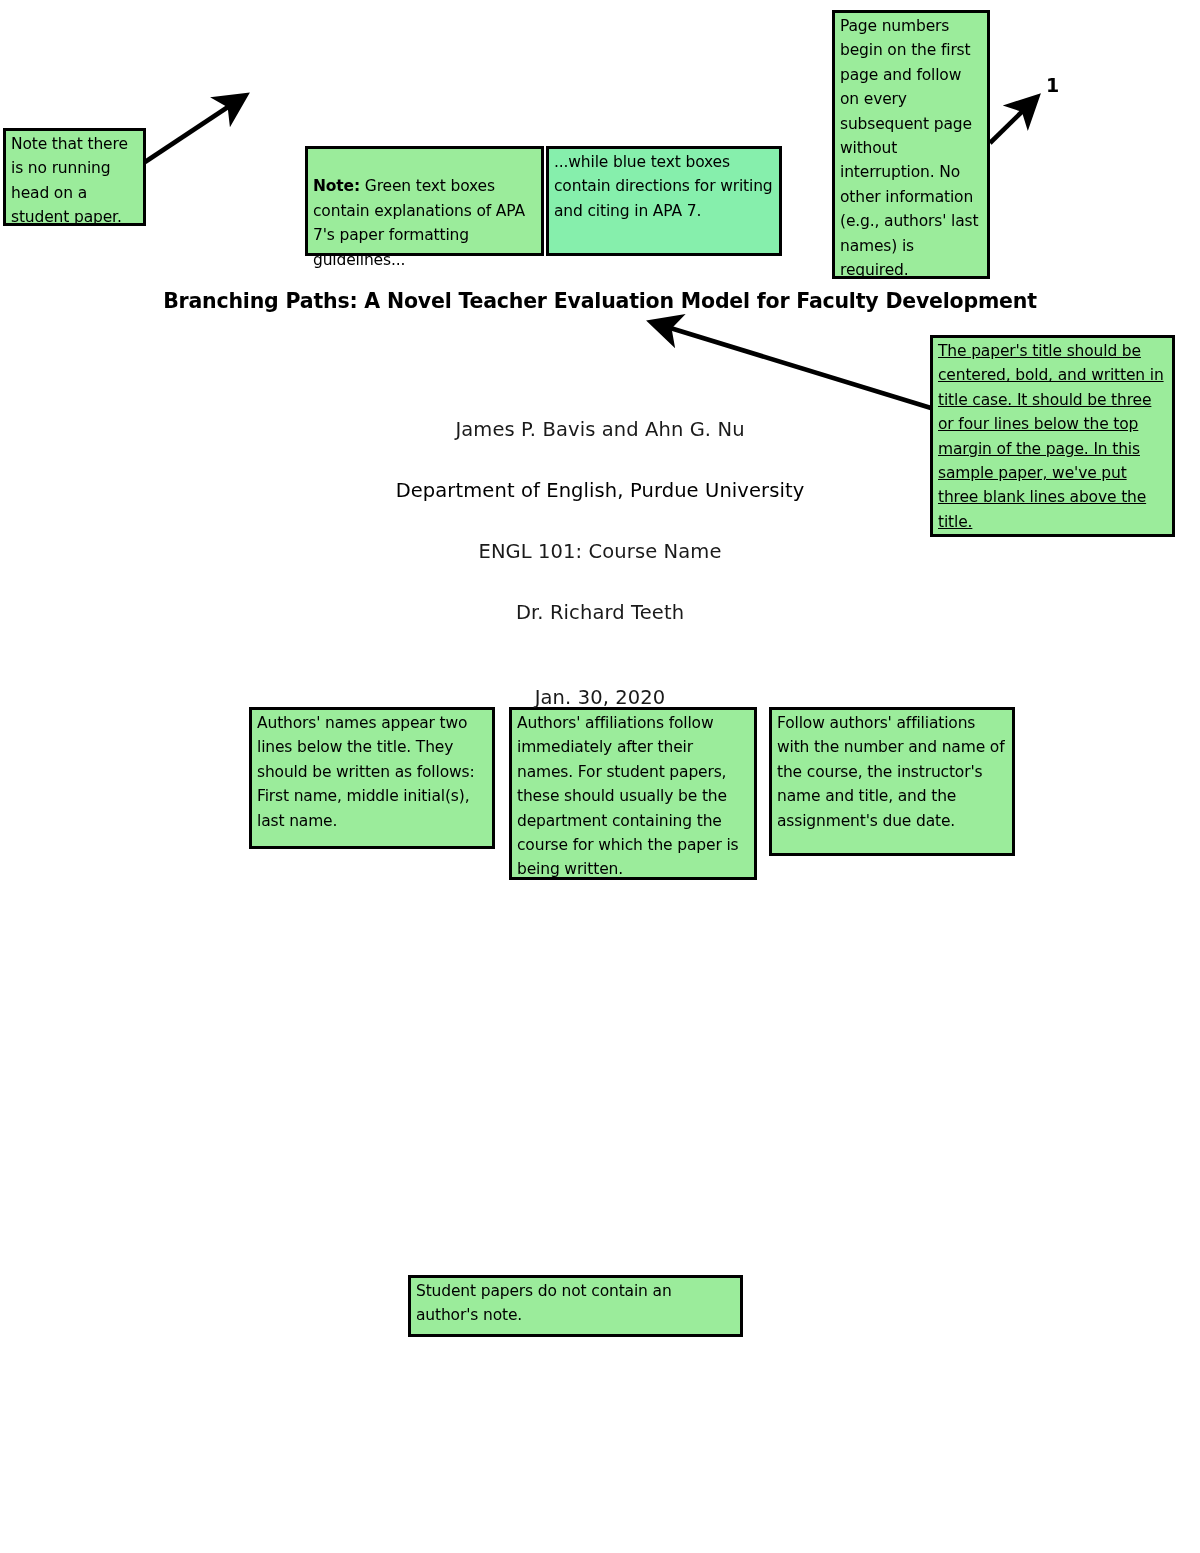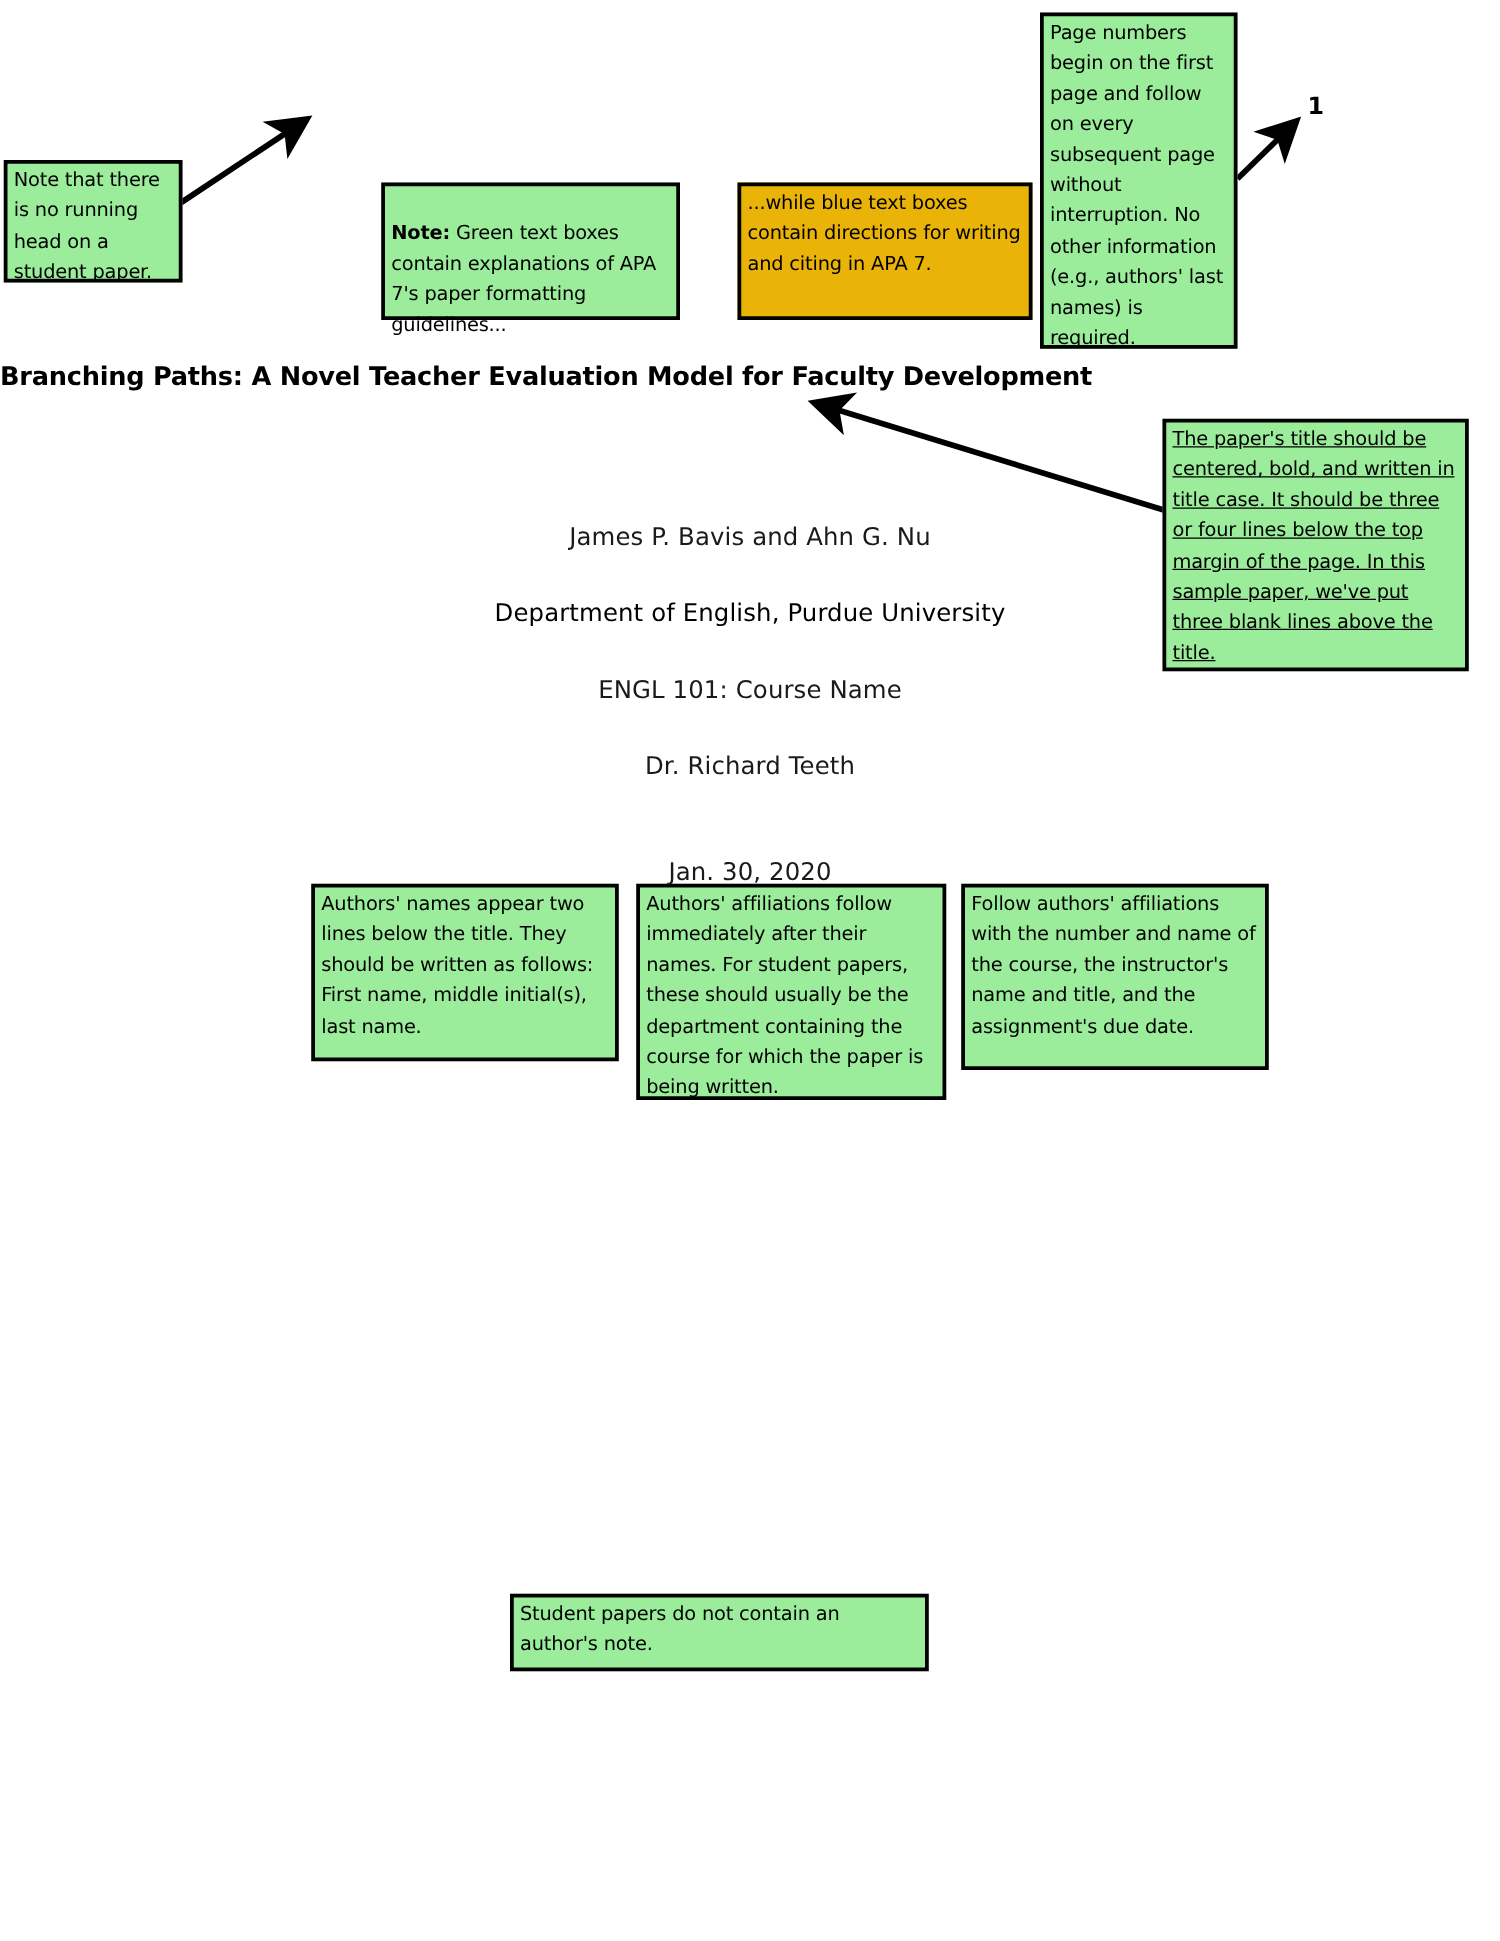--- a/index.html
+++ b/index.html
@@ -26,32 +26,32 @@
     border: 3px solid #000000;
     font-family: "DejaVu Sans", sans-serif;
     font-size: 15.5px;
     line-height: 24.4px;
     color: #000000;
     padding: 1px 4px 1px 5px;
     white-space: pre-line;
     letter-spacing: -0.15px;
   }
   .callout.green { background: #9BEC9B; }
-  .callout.blue  { background: #eab308; margin-left: 44px; }
+  .callout.blue  { background: #86efac; }
 
   .callout .lead {
     font-weight: bold;
   }
 
   
   .paper-title {
     position: absolute;
     left: 0;
     width: 1200px;
-    text-align: left;
+    text-align: center;
     font-family: "DejaVu Sans", sans-serif;
     font-weight: bold;
     font-size: 20.5px;
     letter-spacing: -0.2px;
     color: #000000;
   }
   .paper-line {
     position: absolute;
     left: 0;
     width: 1200px;

